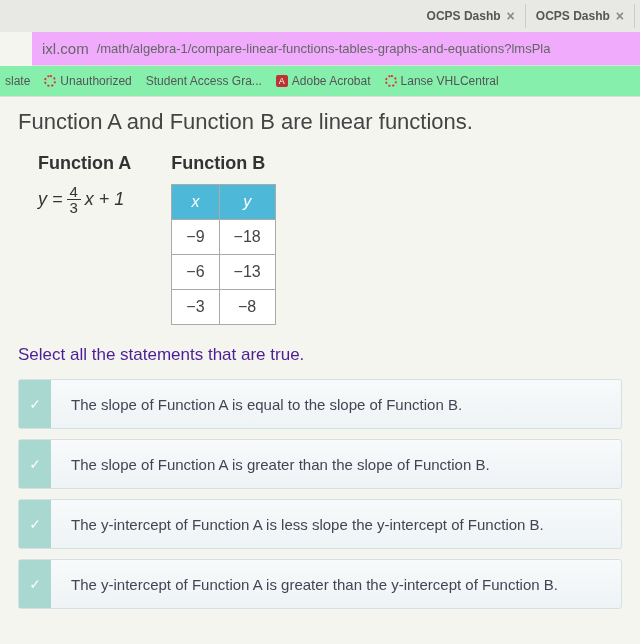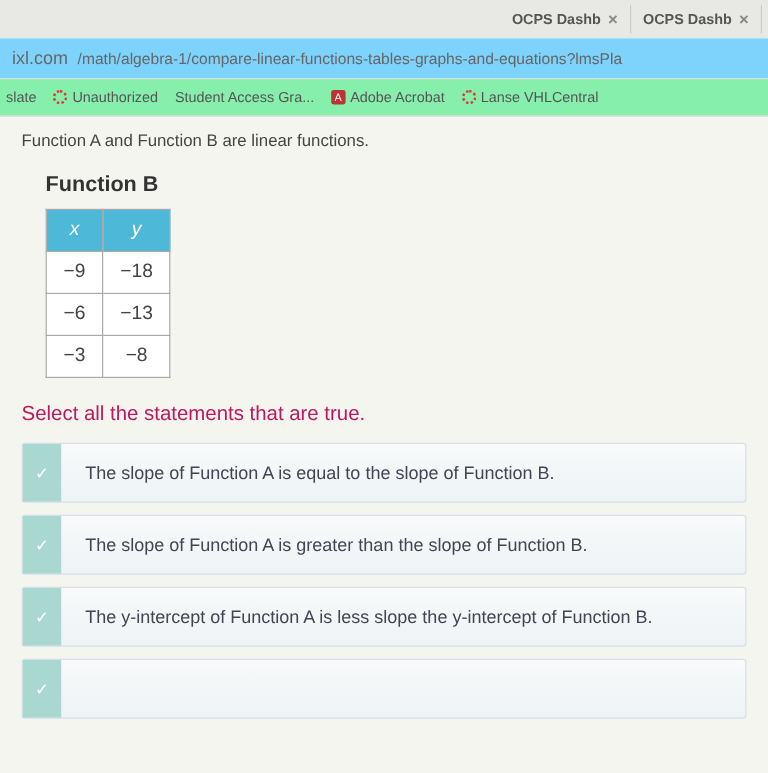--- a/index.html
+++ b/index.html
@@ -31,28 +31,29 @@
       font-size: 12px;
       color: #555;
       border-right: 1px solid #ccc;
       gap: 6px;
     }
     .tab-close {
       font-size: 14px;
       color: #888;
     }
     .url-bar {
-      background: #7dd3fc;
+      background: #f0abfc;
       padding: 8px 10px;
       font-size: 13px;
       color: #666;
       border-bottom: 1px solid #ddd;
       display: flex;
       align-items: center;
       gap: 8px;
+      margin-left: 32px;
     }
     .url-domain {
       font-size: 15px;
     }
     .bookmarks {
       display: flex;
       background: #86efac;
       padding: 8px 5px;
       font-size: 12px;
       color: #555;
@@ -76,21 +77,21 @@
       background: #b33;
       color: #fff;
       font-size: 9px;
       padding: 1px 3px;
       border-radius: 2px;
     }
     .content {
       padding: 12px 18px;
     }
     .prompt {
-      font-size: 14px;
+      font-size: 22px;
       color: #444;
       margin-bottom: 18px;
     }
     .functions {
       display: flex;
       gap: 40px;
       margin-bottom: 20px;
       padding-left: 20px;
     }
     .func-title {
@@ -138,21 +139,21 @@
     td {
       padding: 8px 14px;
       border: 1px solid #aaa;
       text-align: center;
       background: #fff;
       font-size: 16px;
       color: #444;
     }
     .select-prompt {
       font-size: 17px;
-      color: #be185d;
+      color: #4c1d95;
       margin-bottom: 14px;
     }
     .statement {
       display: flex;
       align-items: center;
       background: linear-gradient(to bottom, #f8fafb, #eef3f5);
       border: 1px solid #d5e0e5;
       border-radius: 3px;
       margin-bottom: 10px;
       min-height: 48px;
@@ -211,20 +212,31 @@
   <div class="bookmark">
     <span class="icon-dashed"></span>
     <span>Lanse VHLCentral</span>
   </div>
 </div>
 
 <div class="content">
   <div class="prompt">Function A and Function B are linear functions.</div>
 
   <div class="functions">
+    <div>
+      <div class="func-title">Function A</div>
+      <div class="equation">
+        <span>y =</span>
+        <span class="fraction">
+          <span class="num">4</span>
+          <span class="den">3</span>
+        </span>
+        <span>x + 1</span>
+      </div>
+    </div>
 
     <div>
       <div class="func-title">Function B</div>
       <table>
         <thead>
           <tr>
             <th>x</th>
             <th>y</th>
           </tr>
         </thead>
@@ -263,14 +275,15 @@
   <div class="statement">
     <div class="checkbox">
         <span>✓</span>
       </div>
     <div class="statement-text">The y-intercept of Function A is less slope the y-intercept of Function B.</div>
   </div>
   <div class="statement">
     <div class="checkbox">
         <span>✓</span>
       </div>
+    <div class="statement-text">The y-intercept of Function A is greater than the y-intercept of Function B.</div>
   </div>
 </div>
 
 </body></html>

